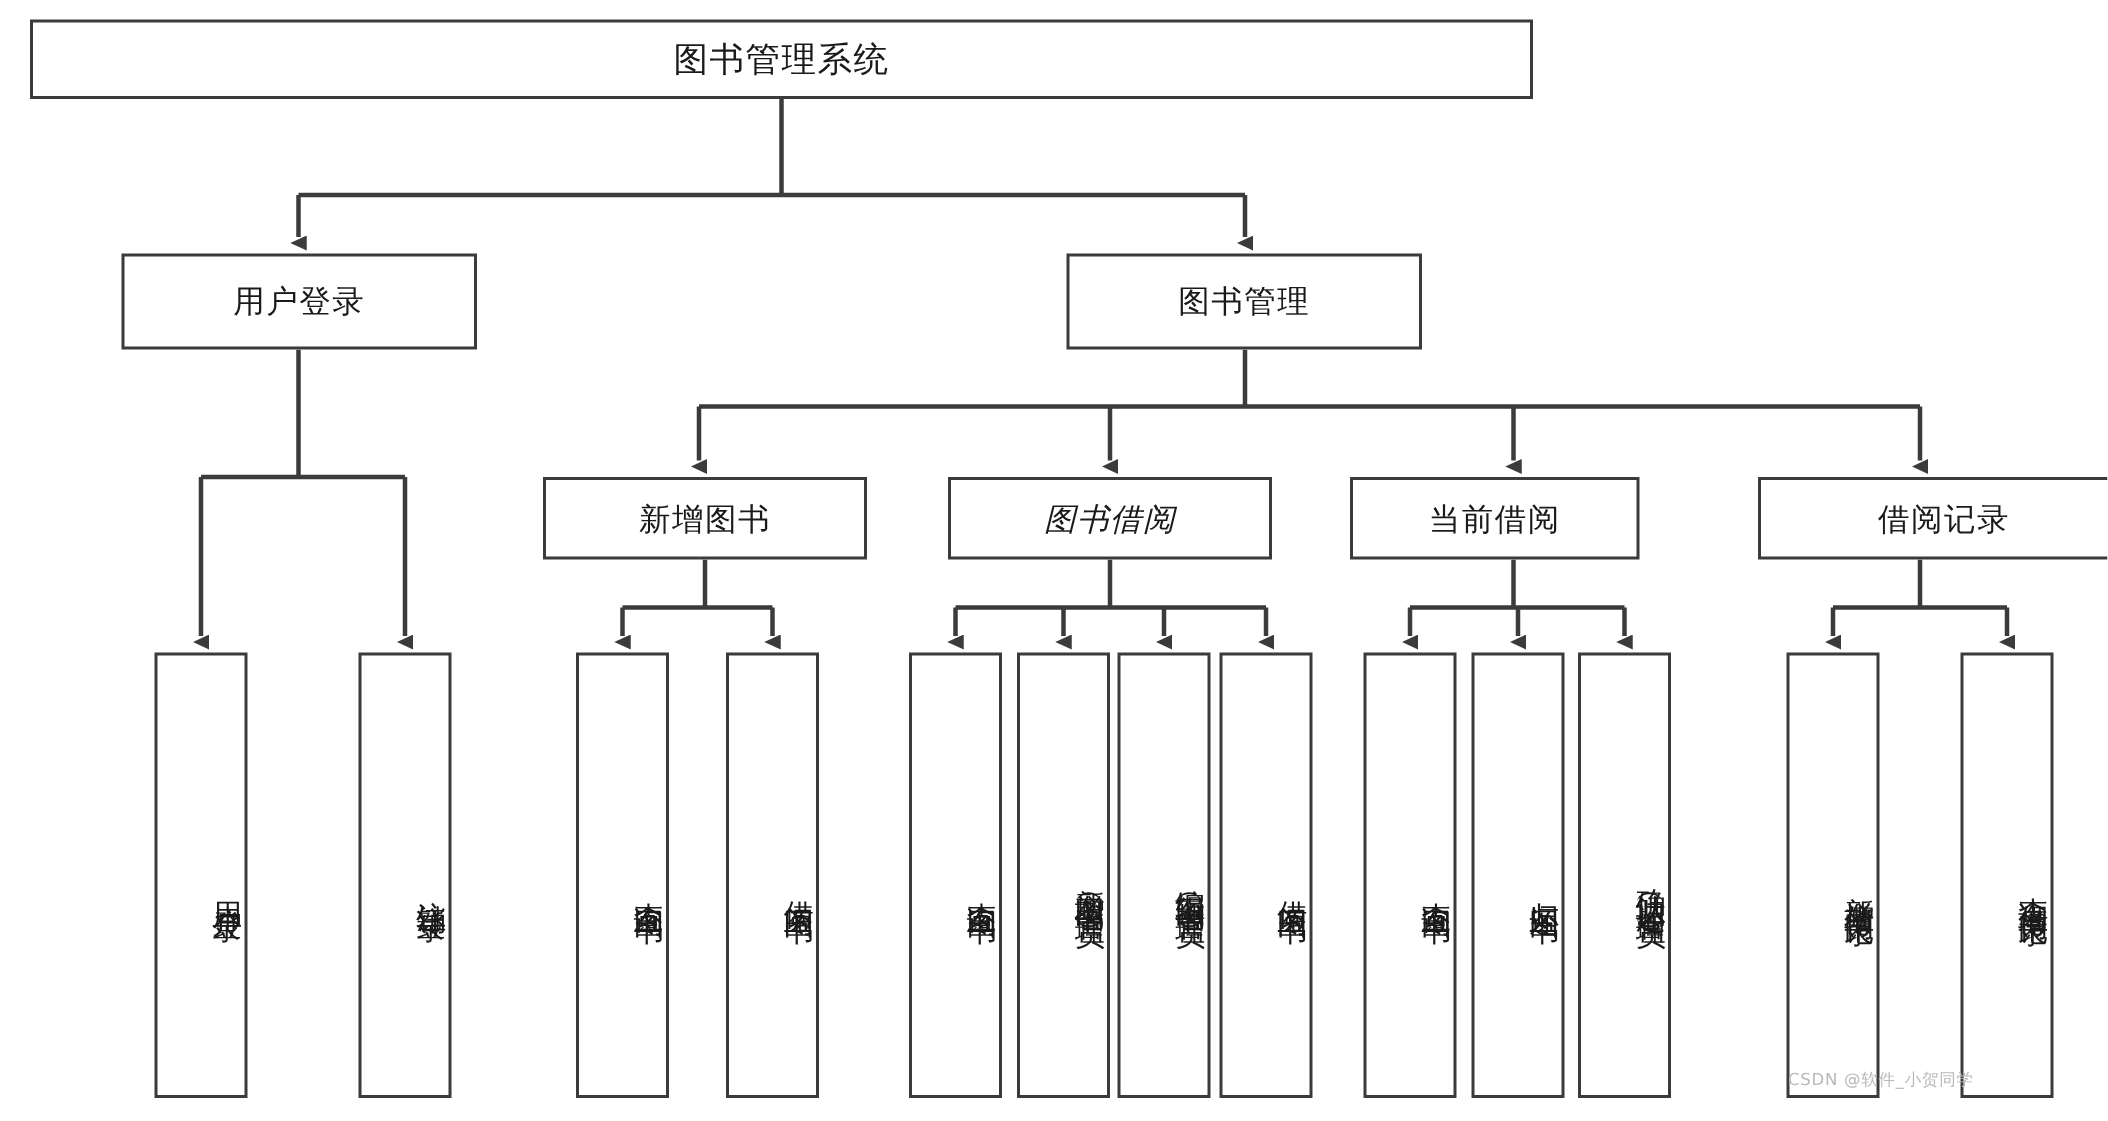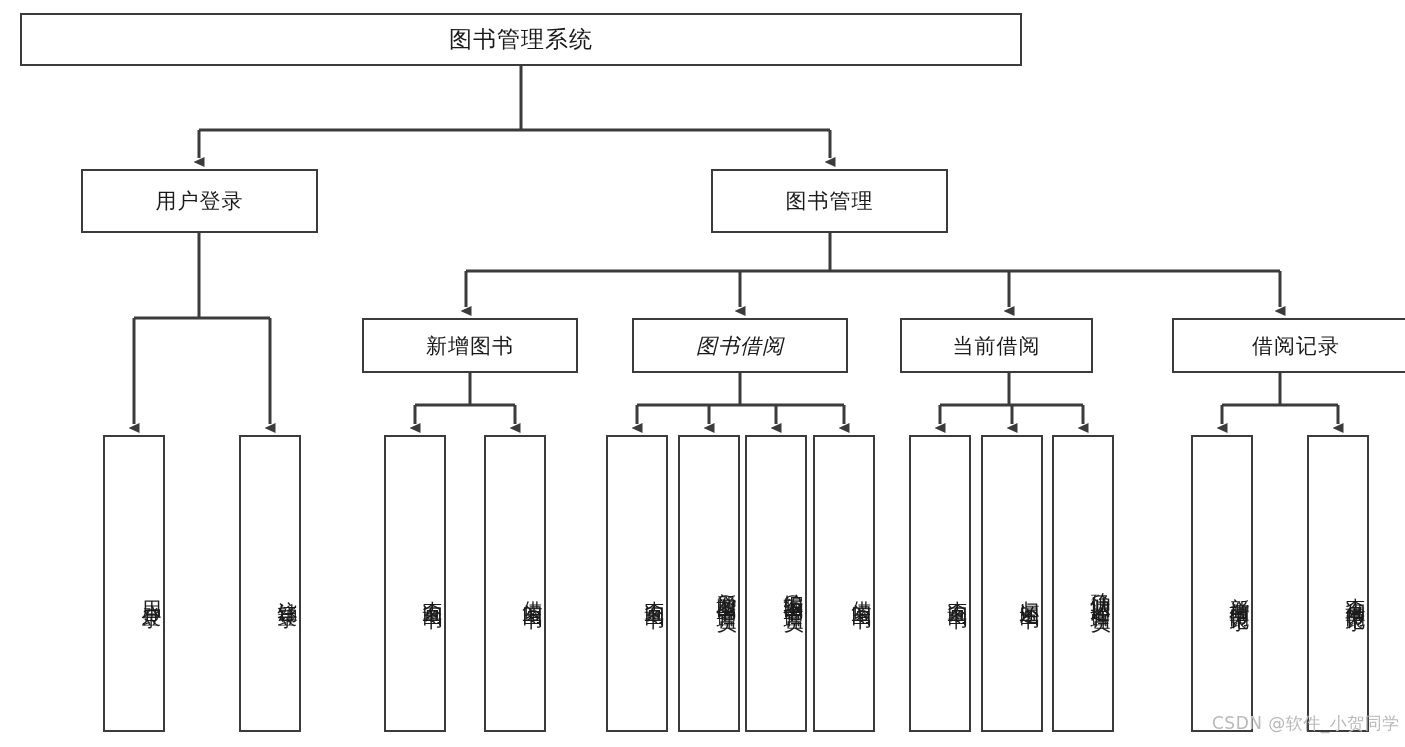--- a/index.html
+++ b/index.html
@@ -53,25 +53,24 @@
     letter-spacing: 3px;
     padding-top: 14px;
     align-items: flex-start;
     justify-content: center;
     white-space: nowrap;
   }
   .watermark {
     position: absolute;
     left: 1192px;
     top: 712px;
-    font-size: 17px;
+    font-size: 11px;
     color: #b9b9b9;
     white-space: nowrap;
     letter-spacing: 0.5px;
-    padding-left: 20px;
   }
 </style>
 </head>
 <body>
 
 <div id="canvas">
 
   <svg id="wires" viewBox="0 0 1405 747" xmlns="http://www.w3.org/2000/svg">
     <defs>
       <marker id="arrow" markerWidth="10" markerHeight="11" refX="1" refY="5.5" orient="auto" markerUnits="userSpaceOnUse">

